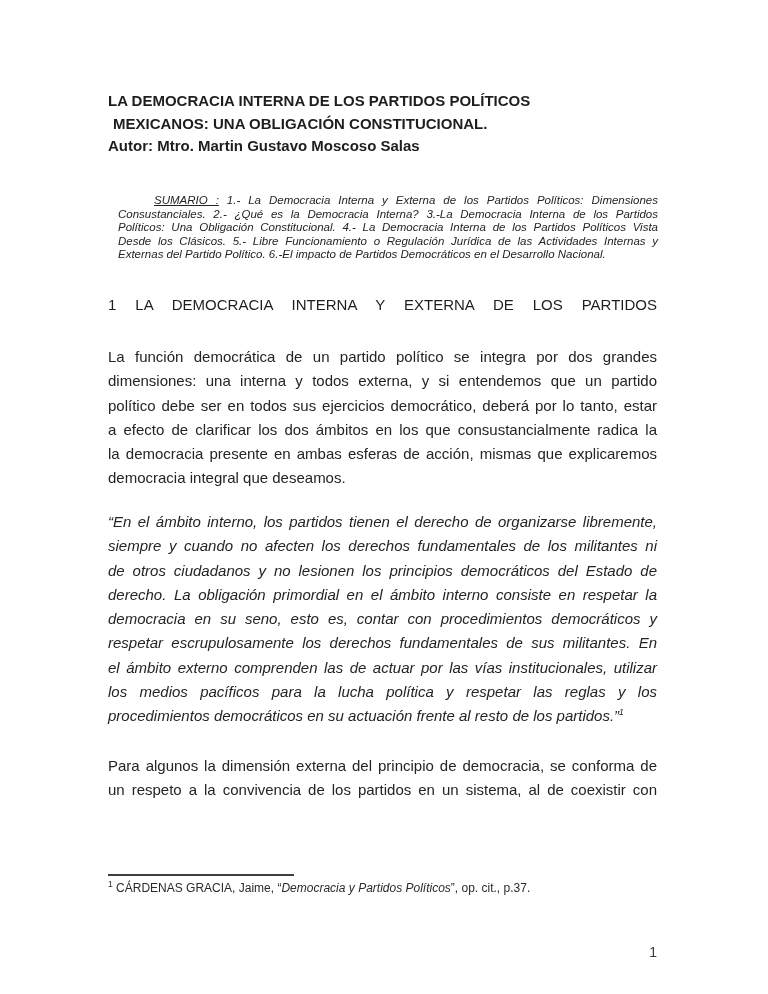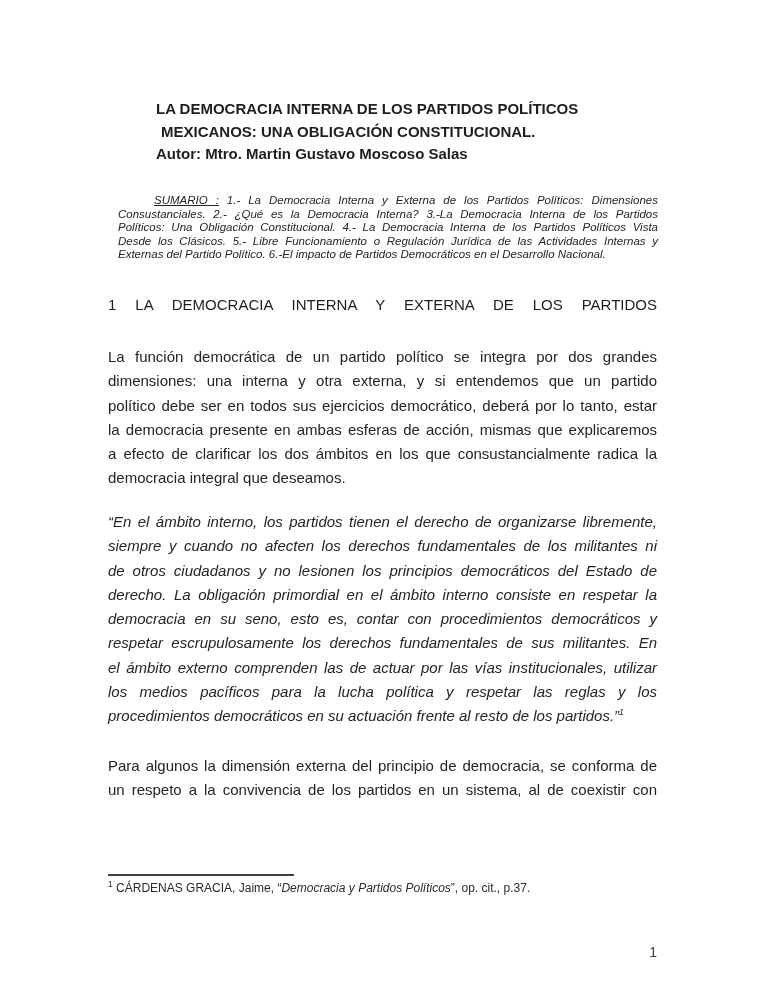--- a/index.html
+++ b/index.html
@@ -13,24 +13,23 @@
     height: 994px;
     background: #ffffff;
     font-family: "Liberation Sans", sans-serif;
     color: #212121;
     overflow: hidden;
   }
   .block { position: absolute; }
 
   
   .title-block {
-    left: 108px; top: 98px; width: 552px;
+    left: 108px; top: 90px; width: 552px;
     font-weight: bold; font-size: 15px; line-height: 22.5px;
     color: #1e1e1e;
-    margin-left: 48px;
   }
   .title-line2 { padding-left: 5px; }
 
   
   .summary-block {
     left: 118px; top: 194px; width: 540px;
     font-style: italic; font-size: 11.5px; line-height: 13.6px;
     color: #242424;
   }
   .summary-label { text-decoration: underline; margin-left: 36px; }
@@ -98,24 +97,24 @@
     <div class="line jl">Desde los Clásicos. 5.- Libre Funcionamiento o Regulación Jurídica de las Actividades Internas y</div>
     <div class="line">Externas del Partido Político. 6.-El impacto de Partidos Democráticos en el Desarrollo Nacional.</div>
   </div>
 
   <div class="block heading-block">
     <div class="line jl">1 LA DEMOCRACIA INTERNA Y EXTERNA DE LOS PARTIDOS</div>
   </div>
 
   <div class="block para-block p1">
     <div class="line jl">La función democrática de un partido político se integra por dos grandes</div>
-    <div class="line jl">dimensiones: una interna y otra externa, y si entendemos que un partido</div>
+    <div class="line jl">dimensiones: una interna y todos externa, y si entendemos que un partido</div>
     <div class="line jl">político debe ser en todos sus ejercicios democrático, deberá por lo tanto, estar</div>
+    <div class="line jl">a efecto de clarificar los dos ámbitos en los que consustancialmente radica la</div>
     <div class="line jl">la democracia presente en ambas esferas de acción, mismas que explicaremos</div>
-    <div class="line jl">a efecto de clarificar los dos ámbitos en los que consustancialmente radica la</div>
     <div class="line">democracia integral que deseamos.</div>
   </div>
 
   <div class="block para-block quote">
     <div class="line jl">“En el ámbito interno, los partidos tienen el derecho de organizarse libremente,</div>
     <div class="line jl">siempre y cuando no afecten los derechos fundamentales de los militantes ni</div>
     <div class="line jl">de otros ciudadanos y no lesionen los principios democráticos del Estado de</div>
     <div class="line jl">derecho. La obligación primordial en el ámbito interno consiste en respetar la</div>
     <div class="line jl">democracia en su seno, esto es, contar con procedimientos democráticos y</div>
     <div class="line jl">respetar escrupulosamente los derechos fundamentales de sus militantes. En</div>

